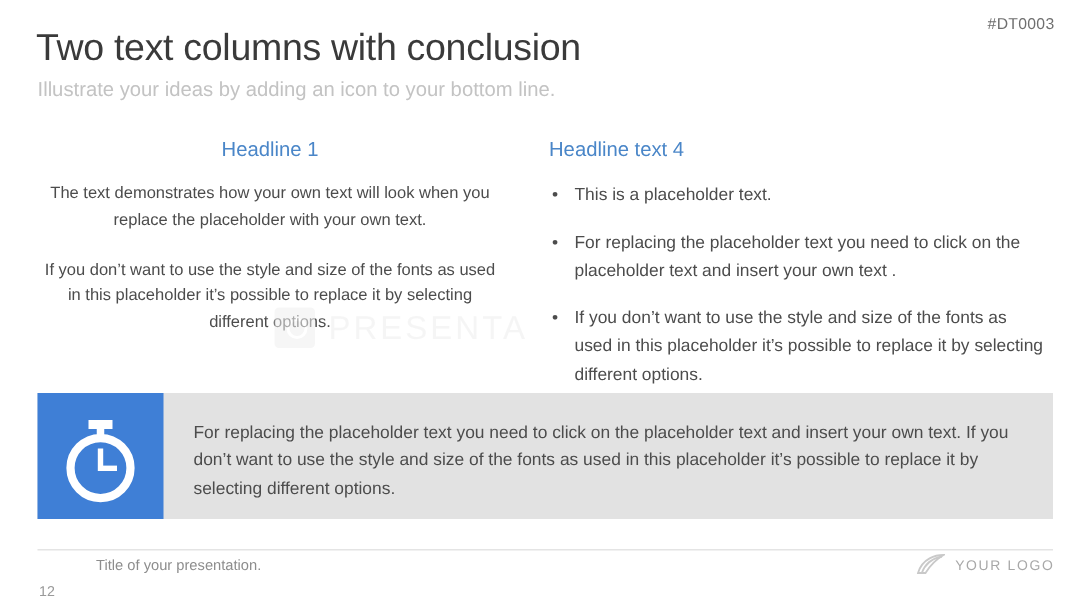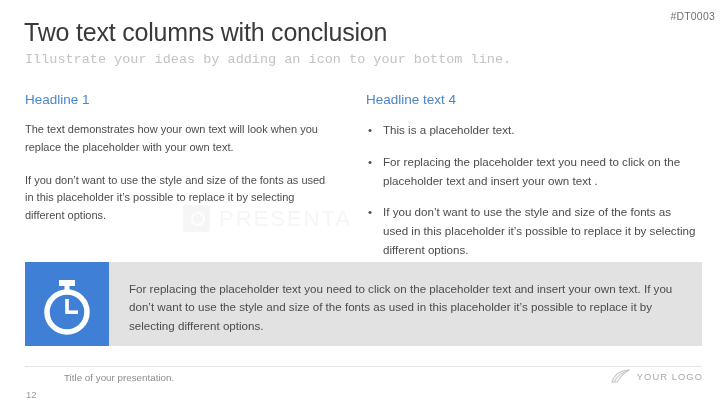--- a/index.html
+++ b/index.html
@@ -15,21 +15,21 @@
     width: 727px;
     height: 409px;
     background: #ffffff;
     overflow: hidden;
   }
 
   
   .doc-code {
     position: absolute;
     top: 10px;
-    right: 12px;
+    right: 24px;
     font-size: 10.5px;
     color: #6f6f6f;
     letter-spacing: 0.2px;
   }
 
   
   .title {
     position: absolute;
     left: 24px;
     top: 18px;
@@ -38,29 +38,28 @@
     font-weight: normal;
     letter-spacing: -0.2px;
   }
   .subtitle {
     position: absolute;
     left: 25px;
     top: 52px;
     font-size: 13.5px;
     color: #c3c3c3;
     font-weight: normal;
-    font-family: Liberation Mono, monospace;
   }
 
   
   .col {
     position: absolute;
     top: 92px;
   }
-  .col-left  { left: 25px;  width: 310px; }
+  .col-left  { left: 25px;  width: 310px; text-align: center; }
   .col-right { left: 366px; width: 330px; }
 
   .headline {
     font-size: 13.5px;
     color: #4a86c8;
     margin: 0 0 14px 0;
     font-weight: normal;
   }
   .body-text {
     font-size: 11px;

